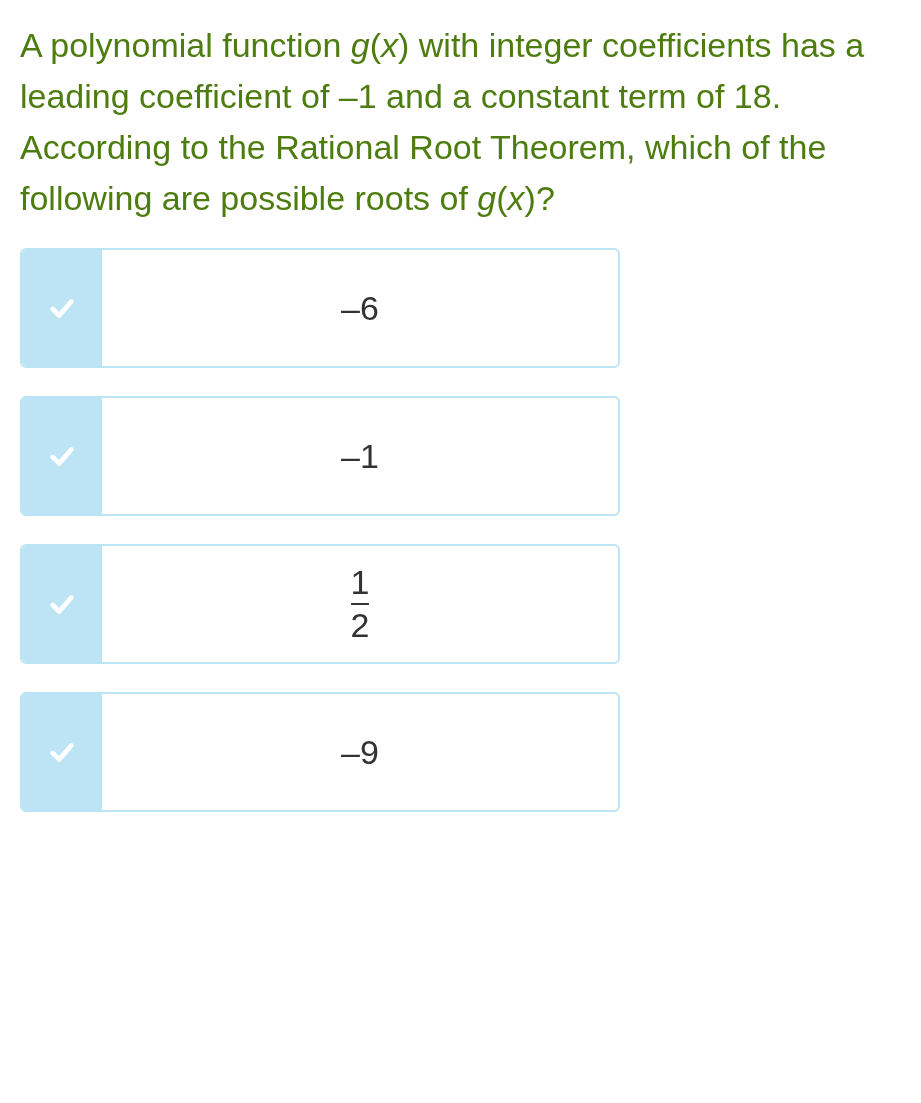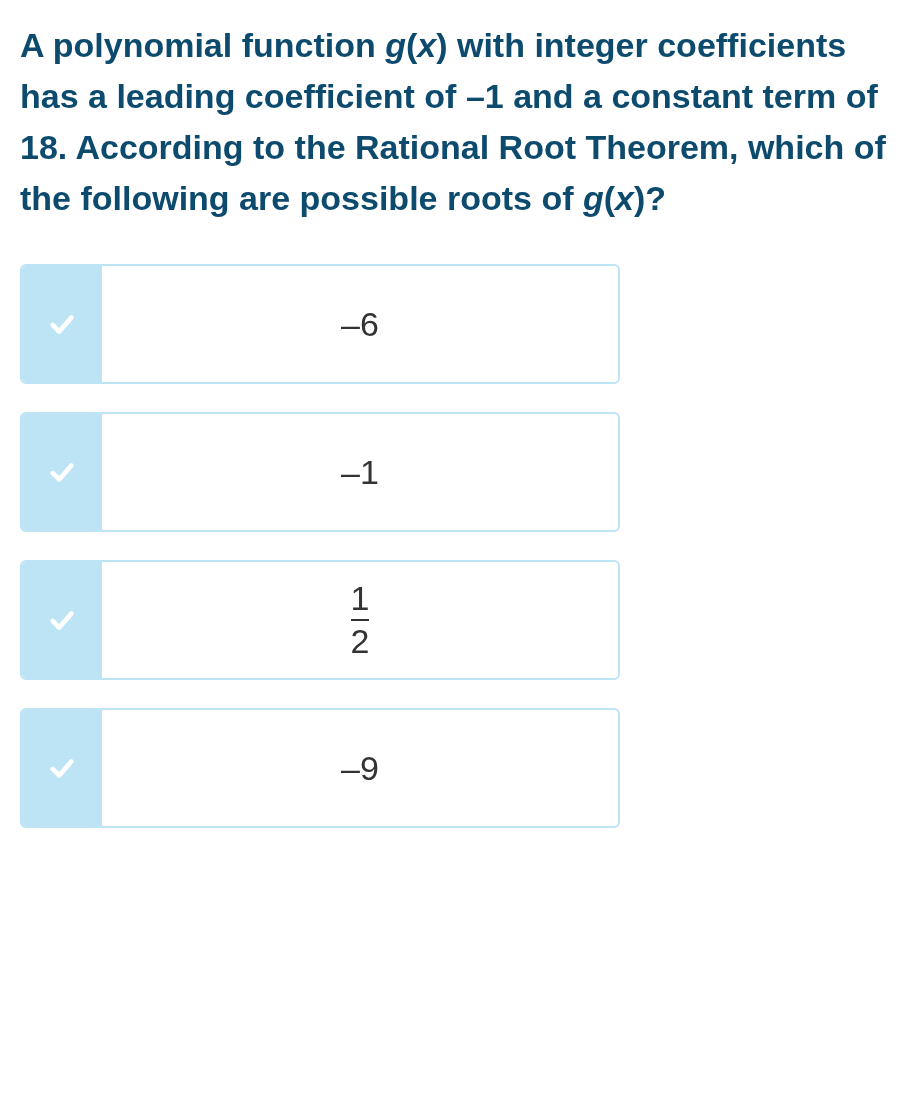--- a/index.html
+++ b/index.html
@@ -5,23 +5,22 @@
   body {
     margin: 0;
     padding: 20px;
     font-family: Verdana, Geneva, sans-serif;
     font-size: 34px;
     color: #333;
     width: 881px;
   }
   .question {
     line-height: 1.5;
-    margin-bottom: 40px;
-    color: #0c4a6e;
-    font-weight: bold;
+    margin-bottom: 24px;
+    color: #4d7c0f;
   }
   .ital { font-style: italic; }
   .options {
     display: flex;
     flex-direction: column;
     gap: 28px;
     width: 600px;
   }
   .option {
     display: flex;

